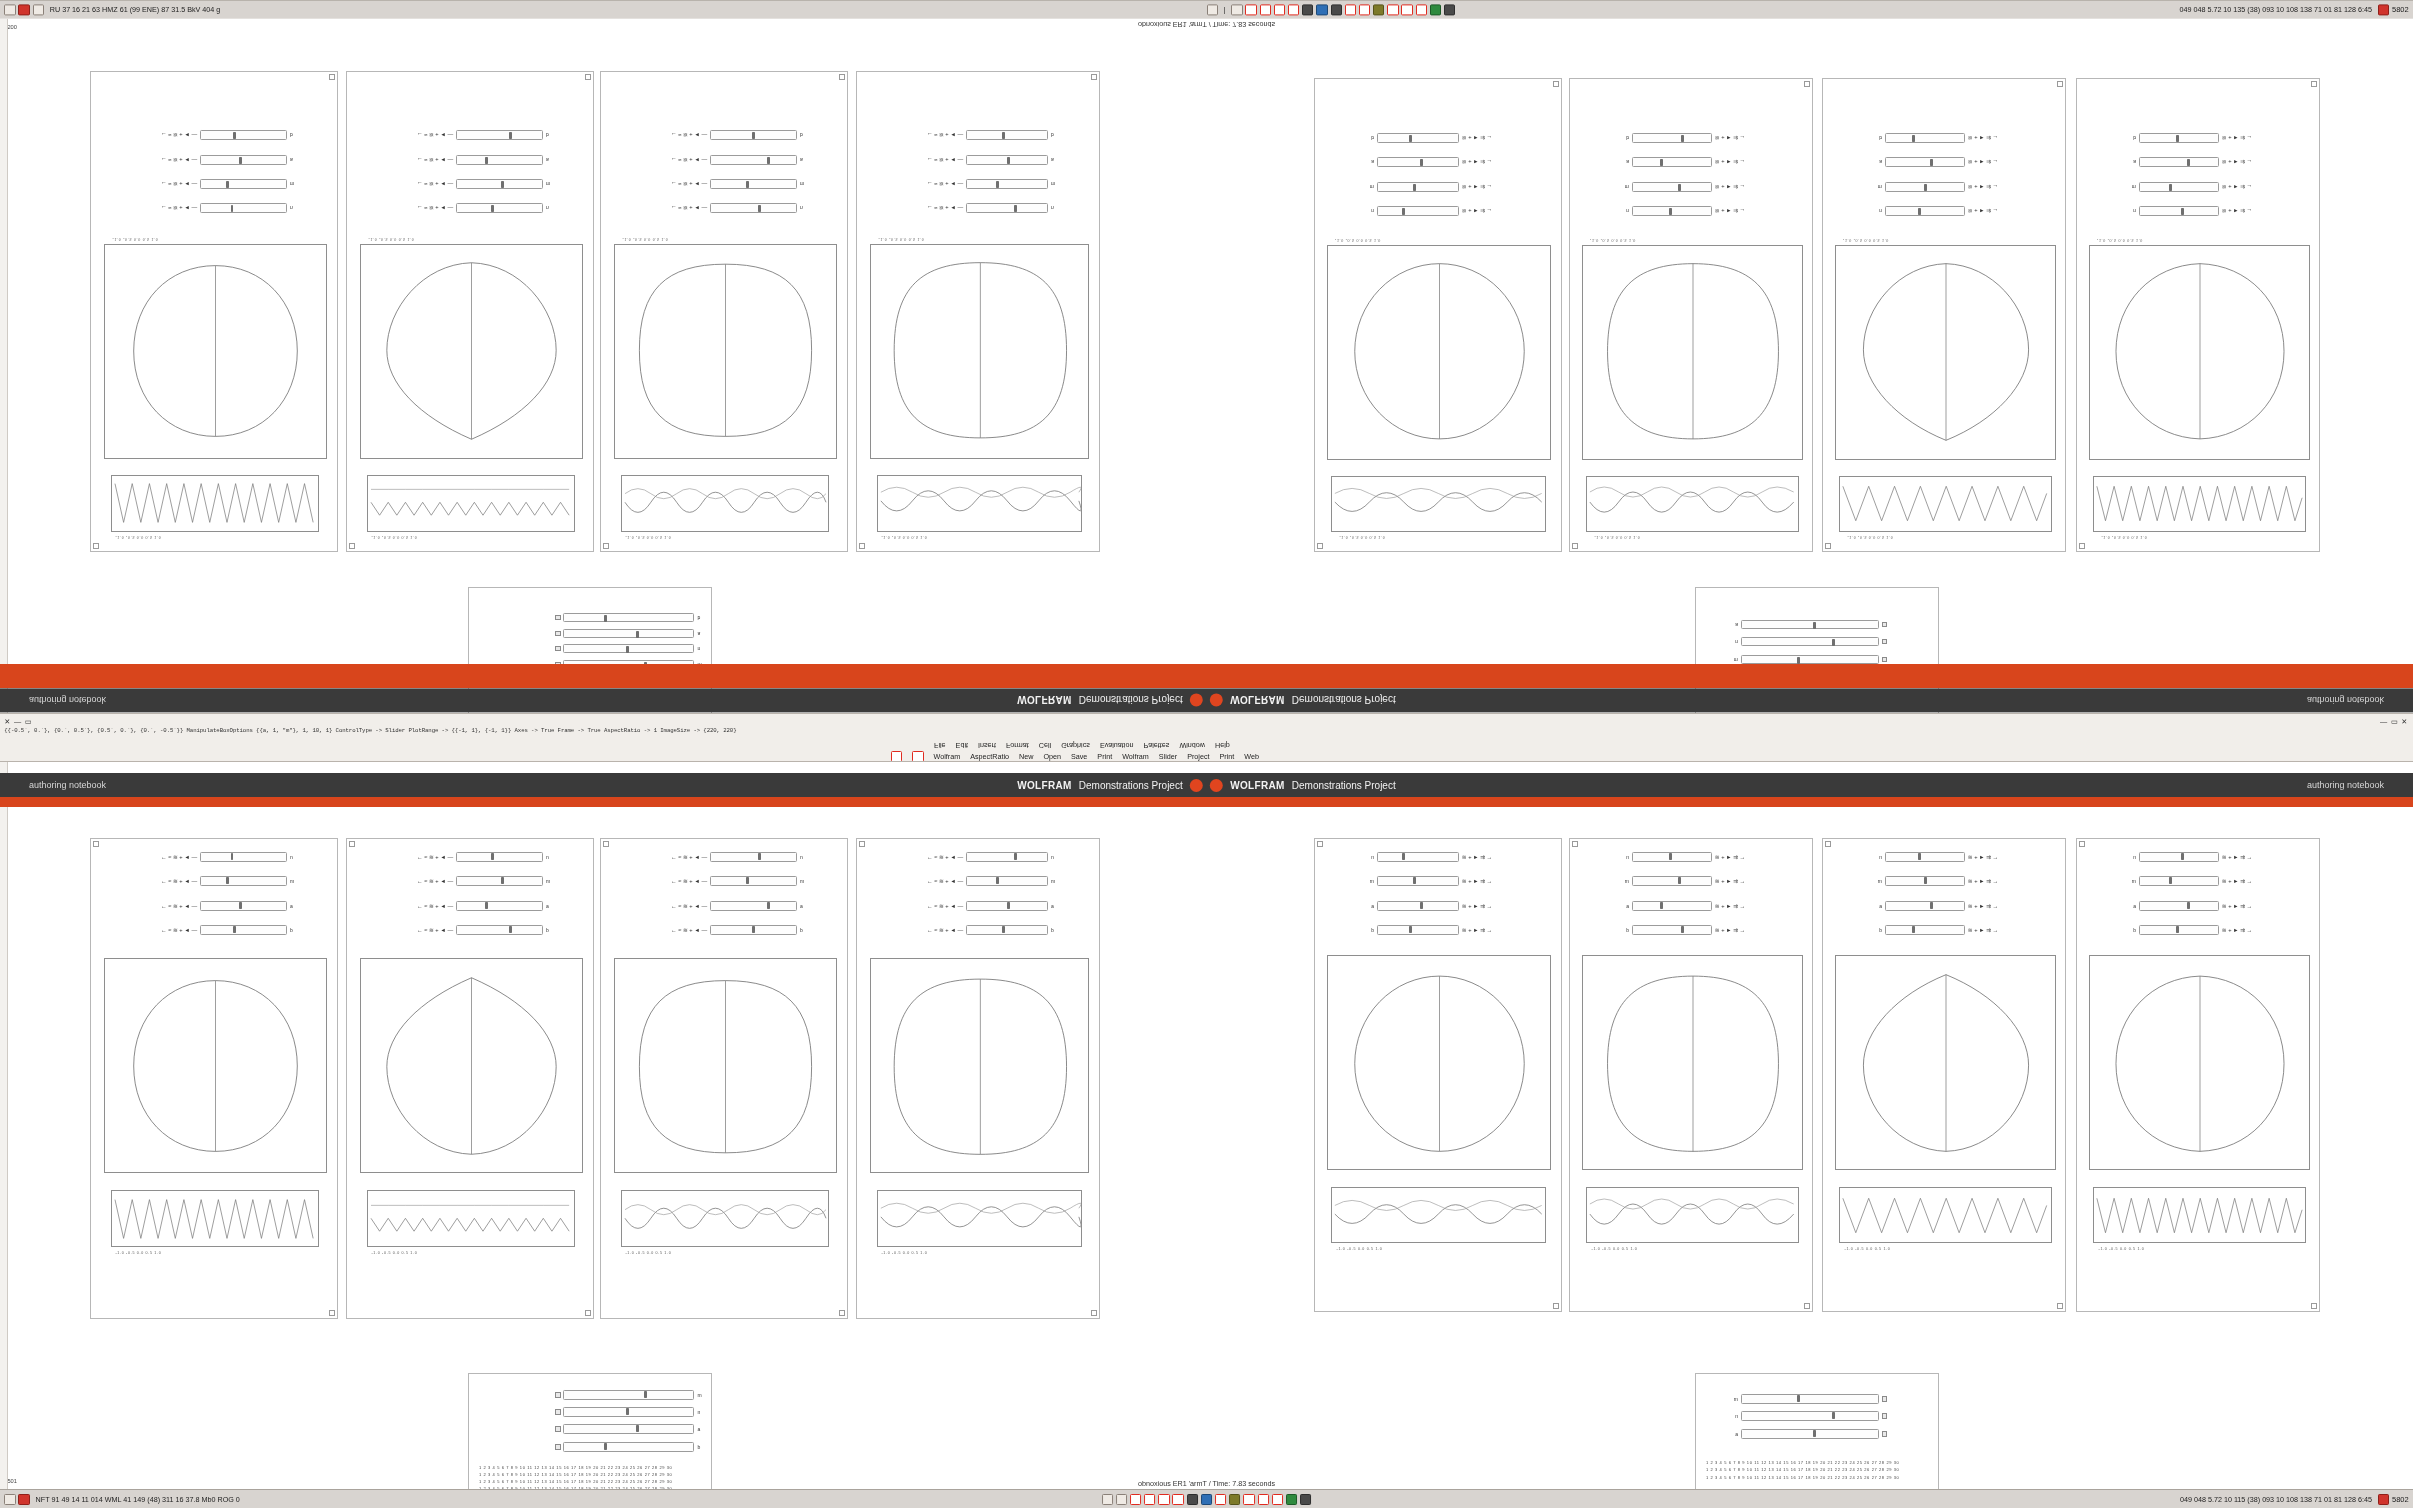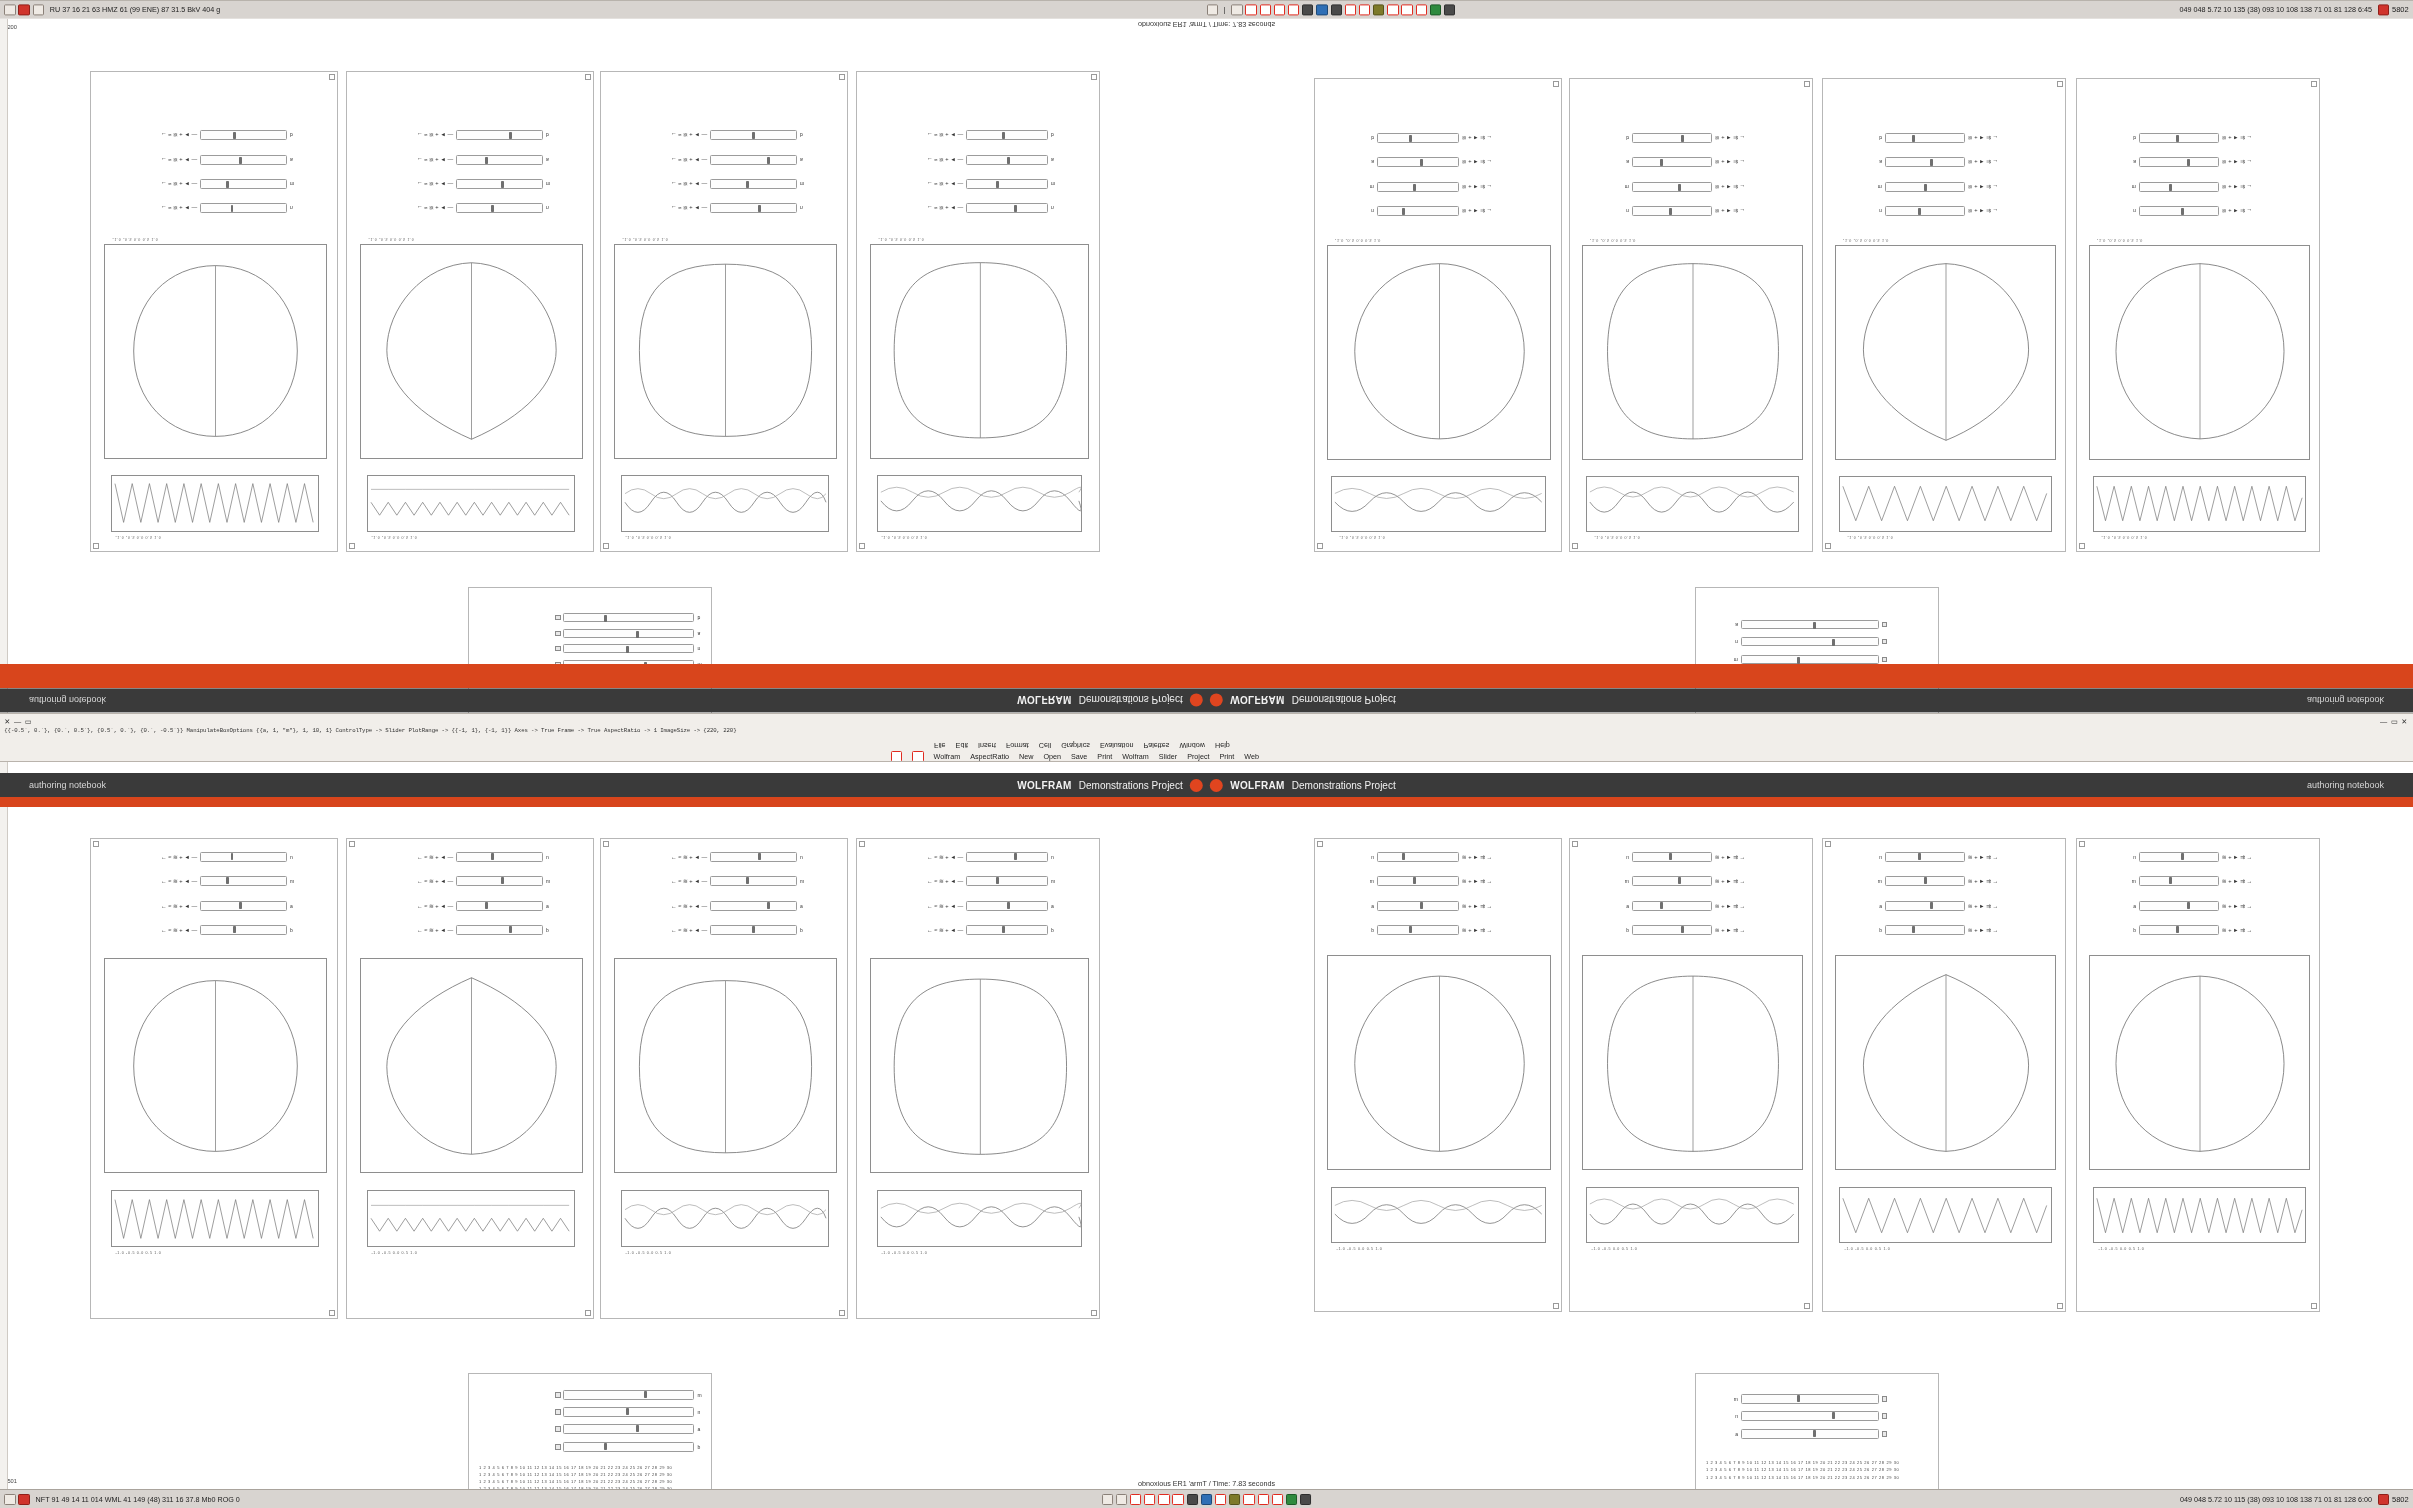--- a/index.html
+++ b/index.html
@@ -1270,18 +1270,18 @@
     <span class="tiny-ico redbox"></span>
     <span class="tiny-ico olive"></span>
     <span class="tiny-ico redbox"></span>
     <span class="tiny-ico redbox"></span>
     <span class="tiny-ico redbox"></span>
     <span class="tiny-ico green"></span>
     <span class="tiny-ico dark"></span>
   </div>
 
   <div class="right-group">
-    <span class="sys-text">049 048 5.72  10  115 (38) 093  10  108 138  71  01  81  128   6:00</span>
+    <span class="sys-text">049 048 5.72  10  115 (38) 093  10  108 138  71  01  81  128   6:45</span>
     <span class="tiny-ico red"></span>
     <span class="sys-time">5802</span>
   </div>
 </div>
 
 
 </body></html>

